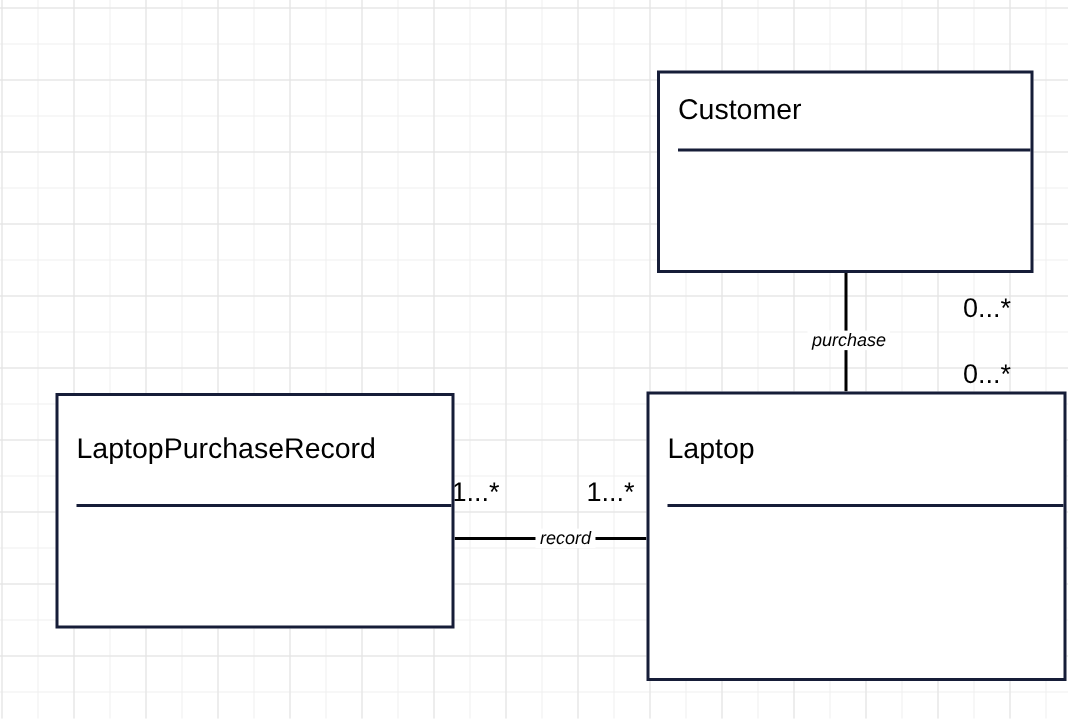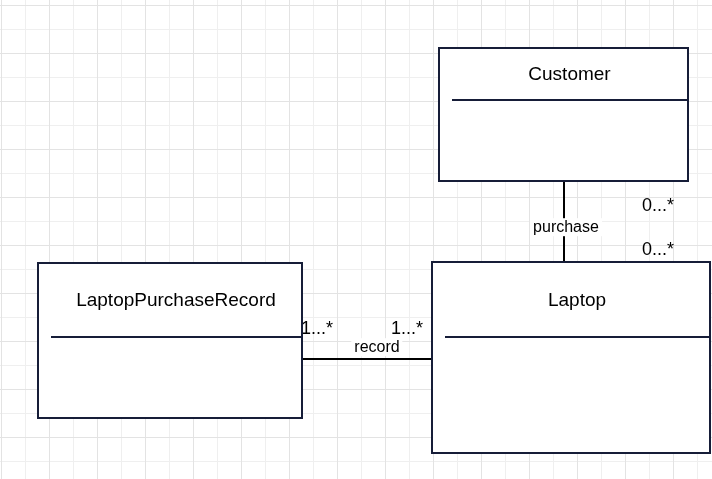--- a/index.html
+++ b/index.html
@@ -29,48 +29,49 @@
   .uml-class{
     position:absolute;
     box-sizing:border-box;
     background:#ffffff;
     border:2px solid var(--class_border);
     display:flex;flex-direction:column;
   }
   .uml-class .title{
     box-sizing:border-box;
     border-bottom:2px solid var(--class_border);
-    display:flex;align-items:center;justify-content:center;
+    display:flex;align-items:center;
     font-size:19px;color:var(--text);
     white-space:nowrap;
     margin-left:12px;
   }
   .uml-class .compartment{flex:1;}
   #class-customer{left:438px;top:47px;width:251px;height:135px;}
   #class-customer .title{height:52px;}
   #class-laptop{left:431px;top:261px;width:280px;height:193px;}
   #class-laptop .title{height:75px;}
   #class-lpr{left:37px;top:262px;width:266px;height:157px;}
   #class-lpr .title{height:74px;}
   .edge{position:absolute;background:var(--connector);}
   #edge-purchase{left:563px;top:182px;width:1.5px;height:79px;}
   #edge-record{left:303px;top:358px;width:128px;height:1.5px;}
   .edge-label{
     position:absolute;transform:translate(-50%,-50%);
-    font-size:16px;color:var(--text);
+    font-size:12px;color:var(--text);
     background:#ffffff;padding:0 3px;line-height:1.1;
     white-space:nowrap;
+    font-style:italic;
   }
   .mult-label{
     position:absolute;transform:translate(-50%,-50%);
     font-size:18px;color:var(--text);line-height:1;
     white-space:nowrap;
   }
   #label-purchase{left:566px;top:227px;}
-  #label-record{left:377px;top:347px;text-align:right;}
+  #label-record{left:377px;top:359px;text-align:right;}
   #mult-purchase-customer{left:658px;top:205px;}
   #mult-purchase-laptop{left:658px;top:249px;}
   #mult-record-left{left:317px;top:328px;}
   #mult-record-right{left:407px;top:328px;}
 </style>
 </head>
 <body>
 
 <div class="canvas">
 

